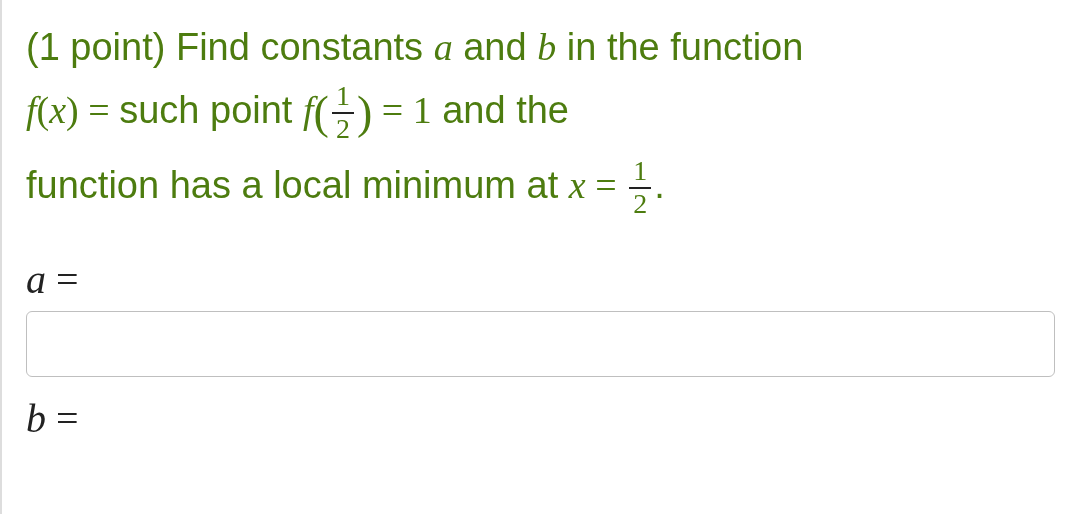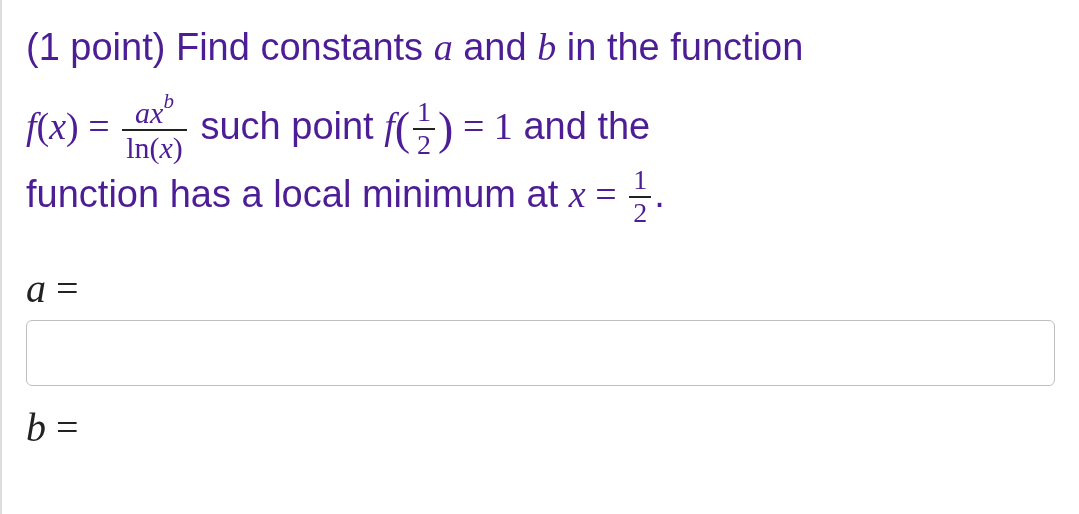--- a/index.html
+++ b/index.html
@@ -12,21 +12,21 @@
       background: #ffffff;
       padding: 18px 24px;
       width: 1079px;
       height: 514px;
       color: #222;
       border-left: 2px solid #ddd;
     }
     .problem-text {
       font-size: 38px;
       line-height: 1.55;
-      color: #4c1d95;
+      color: #4d7c0f;
     }
     .math {
       font-family: 'Times New Roman', Times, serif;
       font-style: italic;
     }
     .math-rm {
       font-family: 'Times New Roman', Times, serif;
       font-style: normal;
     }
     .frac {
@@ -89,31 +89,28 @@
     }
   </style>
 </head>
 <body>
 
 <div class="problem-text">
   <div>
     <span>(1 point) </span><span>Find constants </span><span class="math">a</span><span> and </span><span class="math">b</span><span> in the function</span>
   </div>
 
-  <div style="margin-top:16px;">
-    <span class="math">f</span><span class="math-rm">(</span><span class="math">x</span><span class="math-rm">)</span><span class="math-rm"> = </span><span class="frac frac-mid">
-      <span class="num" style="font-style:italic;"><span>a</span><span>x</span><sup class="exp">b</sup></span>
-      <span class="den"><span class="math-rm" style="font-style:normal;">ln</span><span class="math-rm">(</span><span class="math">x</span><span class="math-rm">)</span></span>
-    </span><span> such point </span><span class="math">f</span><span class="math-rm" style="font-size:46px; vertical-align:middle;">(</span><span class="frac frac-small">
+  <div style="margin-top:0;">
+    <span class="math">f</span><span class="math-rm">(</span><span class="math">x</span><span class="math-rm">)</span><span class="math-rm"> = </span><span> such point </span><span class="math">f</span><span class="math-rm" style="font-size:46px; vertical-align:middle;">(</span><span class="frac frac-small">
       <span class="num math-rm">1</span>
       <span class="den math-rm">2</span>
     </span><span class="math-rm" style="font-size:46px; vertical-align:middle;">)</span><span class="math-rm"> = </span><span class="math-rm">1</span><span> and the</span>
   </div>
 
-  <div style="margin-top:1px;">
+  <div style="margin-top:8px;">
     <span>function has a local minimum at </span><span class="math">x</span><span class="math-rm"> = </span><span class="frac frac-small">
       <span class="num math-rm">1</span>
       <span class="den math-rm">2</span>
     </span><span>.</span>
   </div>
 </div>
 
 <div class="answer-block">
   <div>
     <span class="answer-label"><span>a</span><span class="eq"> =</span></span>

